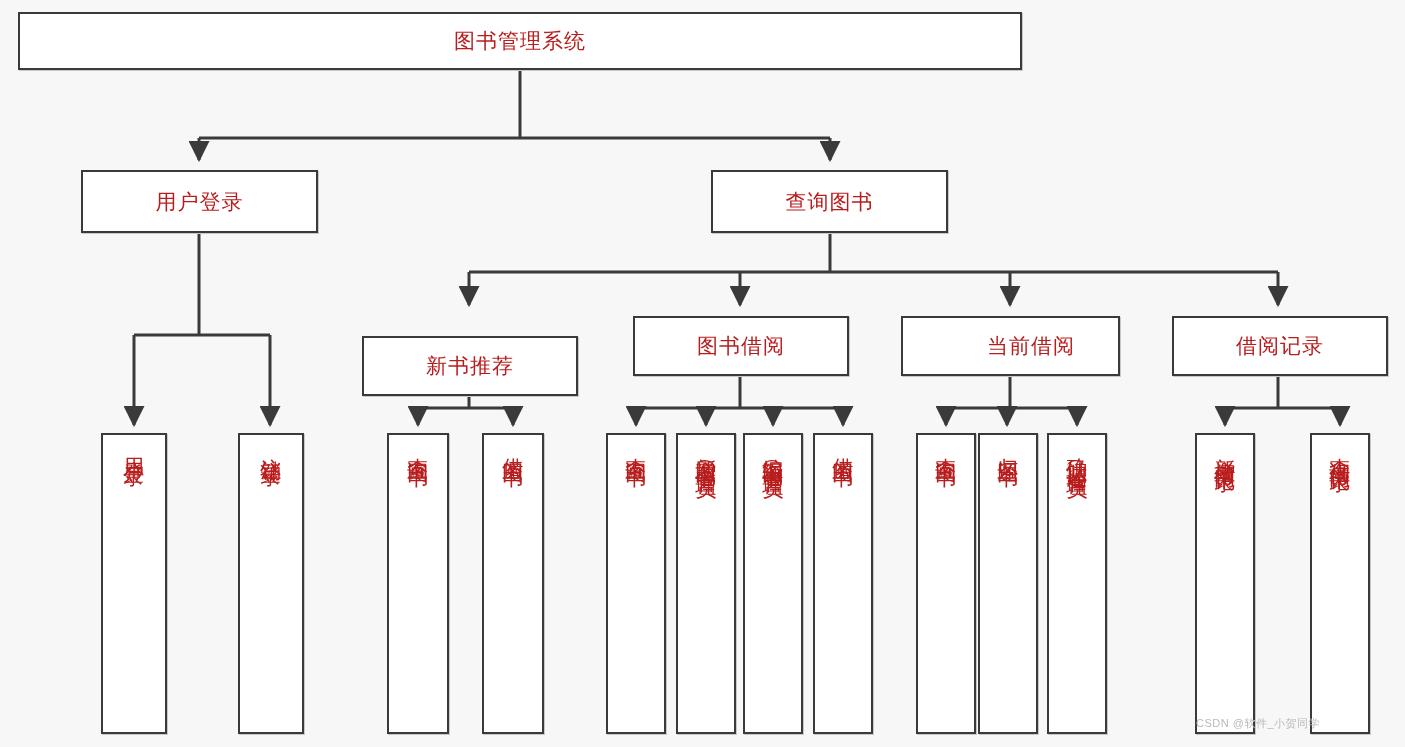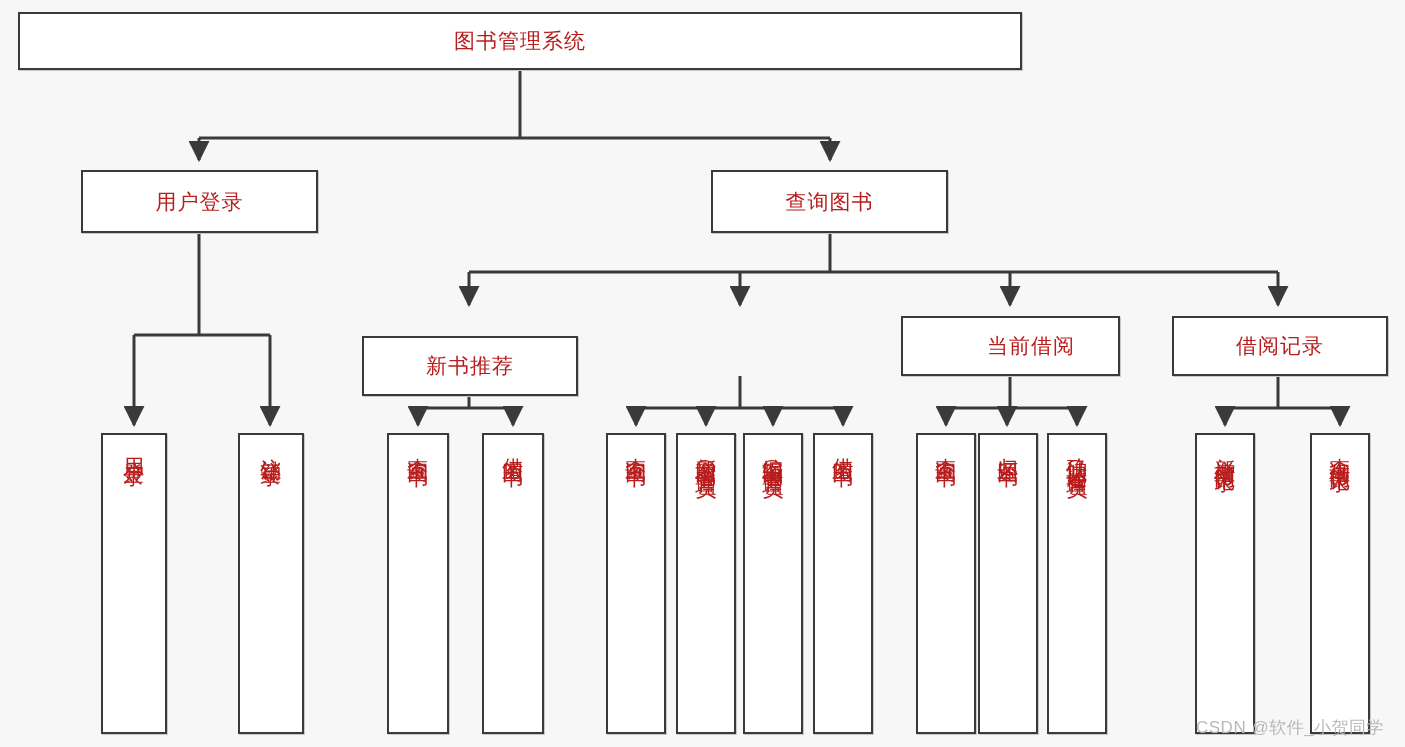--- a/index.html
+++ b/index.html
@@ -54,21 +54,21 @@
     text-orientation: upright;
     font-size: 21px;
     line-height: 1.22;
     letter-spacing: 3px;
     text-align: center;
     display: block;
     white-space: nowrap;
   }
   .watermark {
     position: absolute;
-    font-size: 17px;
+    font-size: 11px;
     color: #b9b9b9;
     white-space: nowrap;
     letter-spacing: 0.5px;
     font-family: "Liberation Sans", "DejaVu Sans", sans-serif;
   }
 </style>
 </head>
 <body>
 
 <div id="canvas">
@@ -130,20 +130,23 @@
   <div class="node horiz" style="left:81px; top:170px; width:237px; height:63px;">
     <span>用户登录</span>
   </div>
   <div class="node horiz" style="left:711px; top:170px; width:237px; height:63px;">
     <span>查询图书</span>
   </div>
 
   <div class="node horiz" style="left:362px; top:316px; width:216px; height:60px;margin-top:20px;">
     <span>新书推荐</span>
   </div>
+  <div class="node horiz" style="left:633px; top:316px; width:216px; height:60px;">
+    <span>图书借阅</span>
+  </div>
   <div class="node horiz" style="left:901px; top:316px; width:219px; height:60px;padding-left:41px;">
     <span>当前借阅</span>
   </div>
   <div class="node horiz" style="left:1172px; top:316px; width:216px; height:60px;text-align:right;">
     <span>借阅记录</span>
   </div>
 
   <div class="node leaf" style="left:101px; top:433px; width:66px; height:301px;">
     <span class="vtext">用户登录</span>
   </div>

